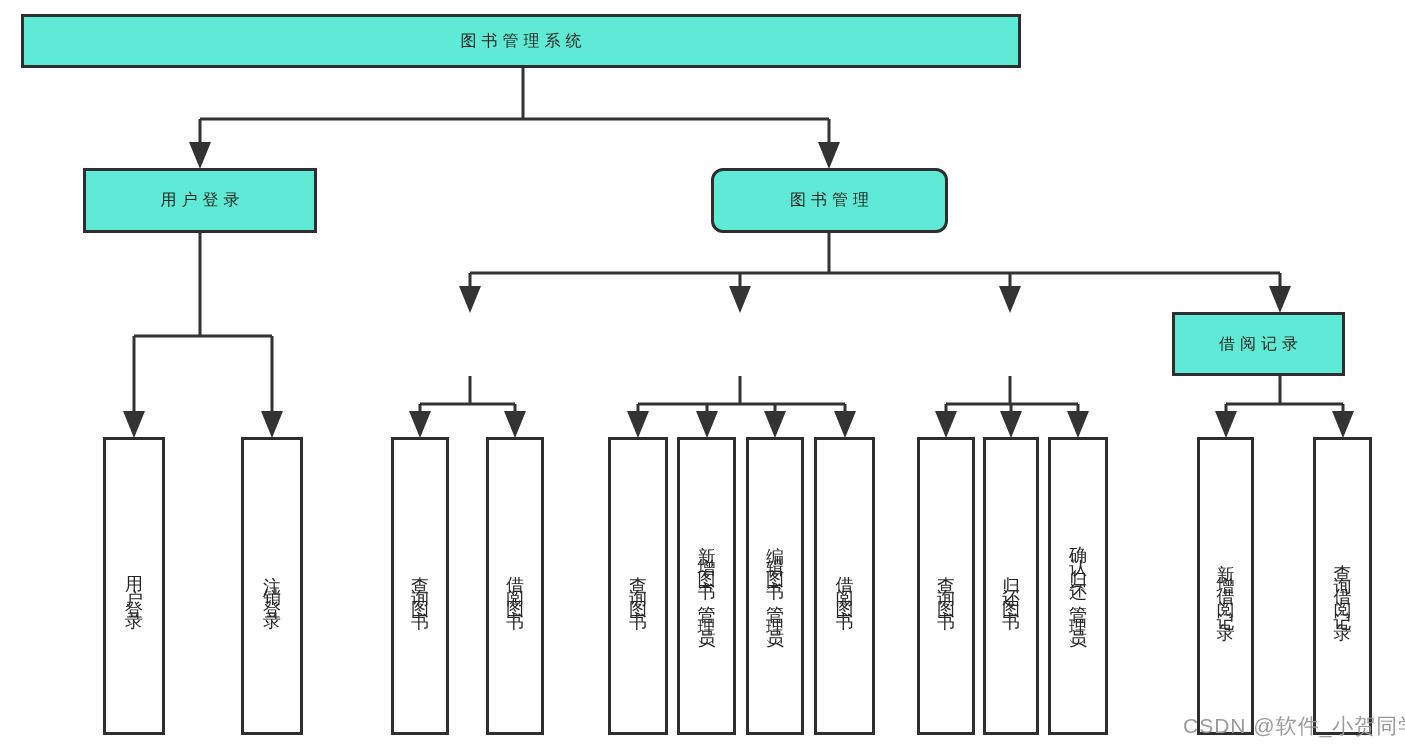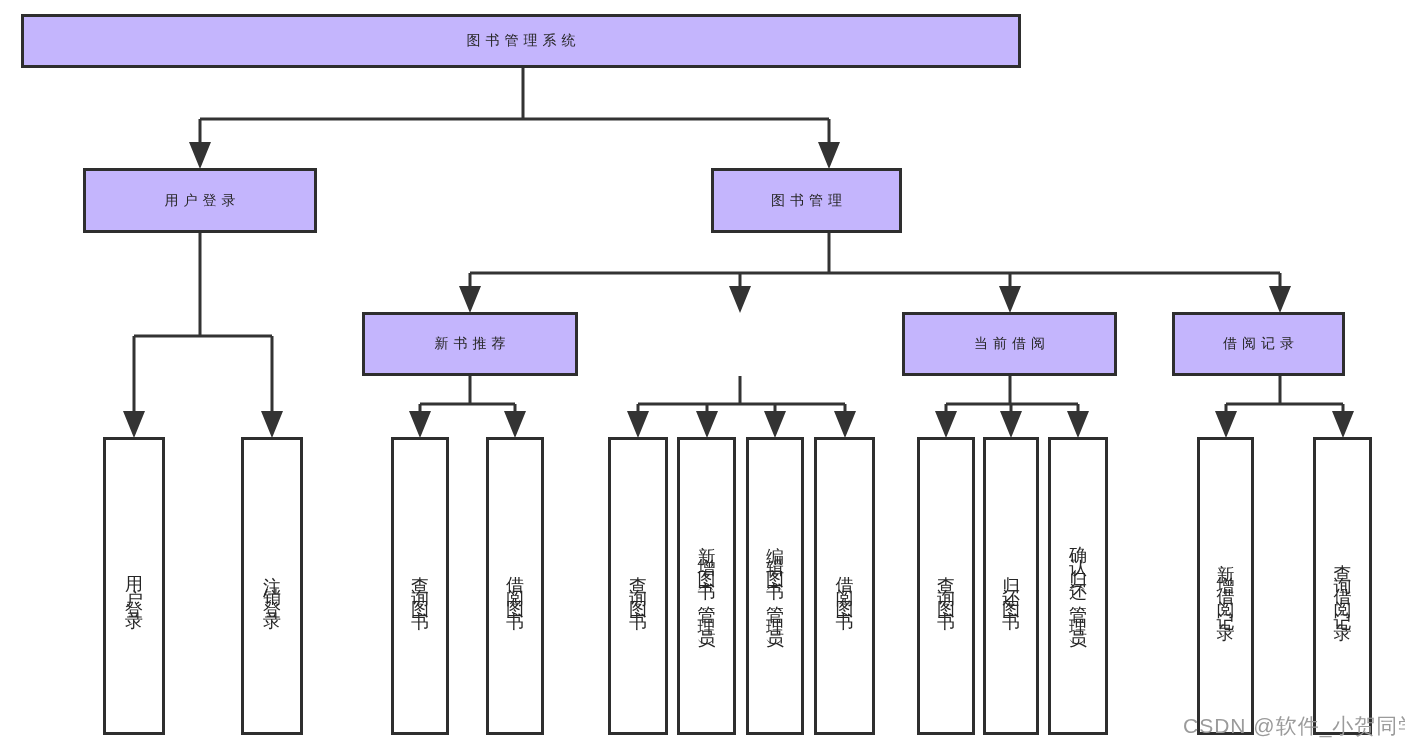--- a/index.html
+++ b/index.html
@@ -20,25 +20,25 @@
     width: 1405px;
     height: 747px;
   }
   .lines  { stroke: var(--line, #333333); stroke-width: 3; fill: none; }
   .arrows { fill: var(--line, #333333); stroke: none; }
 
   .hbox {
     position: absolute;
     box-sizing: border-box;
     border: 3px solid var(--box_border, #2e2e2e);
-    background: #c4b5fd;
+    background: #5eead4;
     display: flex;
     align-items: center;
     justify-content: center;
-    font-size: 14px;
+    font-size: 16px;
     letter-spacing: 5px;
     text-indent: 5px;
     color: var(--text, #262626);
     white-space: nowrap;
   }
   .vbox {
     position: absolute;
     top: 437px;
     height: 298px;
     box-sizing: border-box;
@@ -99,24 +99,22 @@
       M935 411 L957 411 L946 438 Z
       M1000 411 L1022 411 L1011 438 Z
       M1067 411 L1089 411 L1078 438 Z
       M1215 411 L1237 411 L1226 438 Z
       M1332 411 L1354 411 L1343 438 Z"></path>
   </svg>
 
   <div class="hbox" style="left:21px; top:14px; width:1000px; height:54px;">图书管理系统</div>
 
   <div class="hbox" style="left:83px; top:168px; width:234px; height:65px;">用户登录</div>
-  <div class="hbox" style="left:711px; top:168px; width:191px; height:65px;">图书管理</div>
+  <div class="hbox" style="left:711px; top:168px; width:237px; height:65px;border-radius:12px;">图书管理</div>
 
-  <div class="hbox" style="left:362px; top:312px; width:216px; height:64px;">新书推荐</div>
-  <div class="hbox" style="left:902px; top:312px; width:215px; height:64px;">当前借阅</div>
   <div class="hbox" style="left:1172px; top:312px; width:173px; height:64px;">借阅记录</div>
 
   <div class="vbox" style="left:103px; width:62px;">
     <span class="vtext">用户登录</span>
   </div>
   <div class="vbox" style="left:241px; width:62px;">
     <span class="vtext">注销登录</span>
   </div>
 
   <div class="vbox" style="left:391px; width:58px;">

